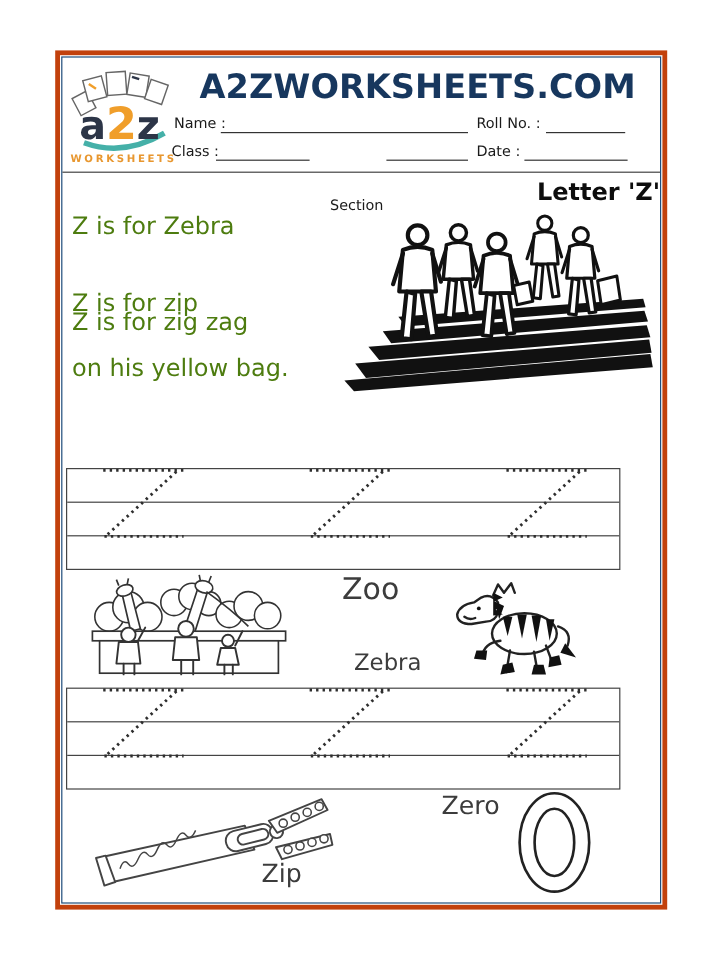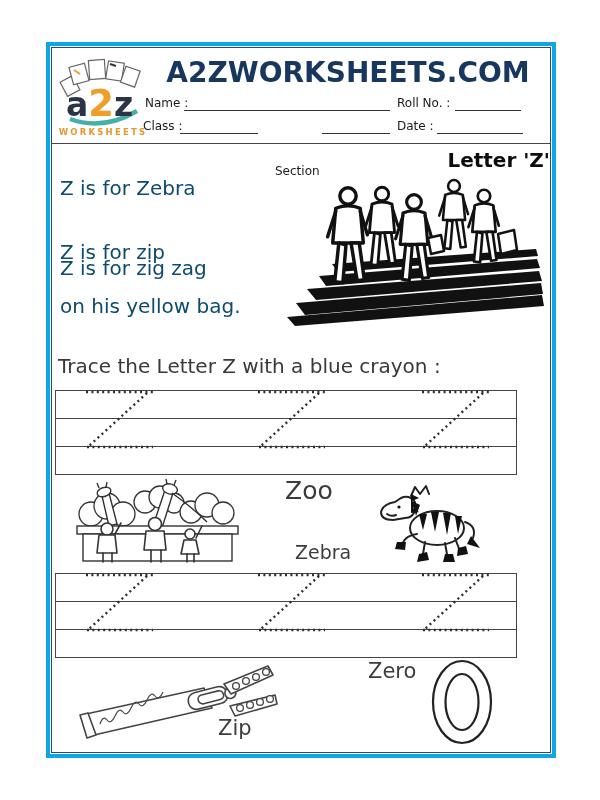--- a/index.html
+++ b/index.html
@@ -1,26 +1,26 @@
 <!DOCTYPE html>
 <html><head>
 <meta charset="utf-8">
 <style>
   html,body{margin:0;padding:0;background:#fff;}
   body{width:600px;height:800px;position:relative;font-family:"DejaVu Sans","Liberation Sans",sans-serif;}
-  .sheet{position:absolute;left:46px;top:42px;width:502px;height:708px;border:4px solid #0ea5e9;background:#fff;}
+  .sheet{position:absolute;left:46px;top:42px;width:502px;height:708px;border:4px solid #c2410c;background:#fff;}
   .inner{position:absolute;inset:1px;border:1px solid #1e4d7b;}
   .abs{position:absolute;}
   .site-title{left:96px;right:2px;top:8px;text-align:center;font-size:28px;font-weight:bold;color:#17375e;letter-spacing:0px;}
   .logo-svg{left:6px;top:8px;}
   .hlabel{font-size:12px;color:#1a1a1a;white-space:nowrap;}
   .wline{border-bottom:1px solid #333;height:14px;display:inline-block;}
   .separator{left:0;right:0;top:95px;border-top:1px solid #444;height:0;}
   .ws-title{left:0;right:0;top:100px;text-align:right;font-size:20px;font-weight:bold;color:#0d0d0d;}
-  .poem-line{left:8px;font-size:20px;color:#0c4a6e;white-space:nowrap;}
+  .poem-line{left:8px;font-size:20px;color:#4d7c0f;white-space:nowrap;}
   .trace-instruction{left:6px;top:306px;font-size:20px;color:#383838;white-space:nowrap;}
   .strip{left:3px;width:460px;height:83px;border:1px solid #444;background:#fff;}
   .strip .mid1,.strip .mid2{position:absolute;left:0;right:0;border-top:1px solid #444;height:0;}
   .strip .mid1{top:27px;}
   .strip .mid2{top:55px;}
   .caption{color:#3c3c3c;white-space:nowrap;}
   .cap-zoo{left:185px;top:428px;font-size:25px;margin-left:48px;}
   .cap-zebra{left:243px;top:493px;font-size:19px;}
   .cap-zero{left:316px;top:611px;font-size:21px;}
   .cap-zip{left:166px;top:668px;font-size:21px;}
@@ -94,21 +94,20 @@
     <use href="#psn" transform="translate(96,22) scale(0.84)"></use>
     <use href="#psn" transform="translate(198,24) scale(0.78)"></use>
     <use href="#psn" transform="translate(128,30) scale(0.92)"></use>
     <use href="#psn" transform="translate(62,24) scale(1.02)"></use>
     <g fill="#fff" stroke="#111" stroke-width="2.5" stroke-linejoin="round">
       <path d="M212,62 l16,-4 3,20 -16,4 Z"></path>
       <path d="M142,66 l13,-3 3,16 -13,3 Z"></path>
     </g>
   </svg>
 
-  <div class="abs trace-instruction">Trace the Letter Z with a blue crayon :</div>
 
   <div class="abs strip" style="top:342px;">
     <div class="mid1"></div>
     <div class="mid2"></div>
     <svg width="460" height="83" viewBox="0 0 460 83" style="position:absolute;left:0;top:0;">
       <g stroke="#2e2e2e" stroke-width="2.4" stroke-dasharray="2 3.4" fill="none">
         <path d="M30,1 H97 M91,2 L33,55 M31,56 H97"></path>
         <path d="M202,1 H269 M263,2 L205,55 M203,56 H269"></path>
         <path d="M366,1 H433 M427,2 L369,55 M367,56 H433"></path>
       </g>

